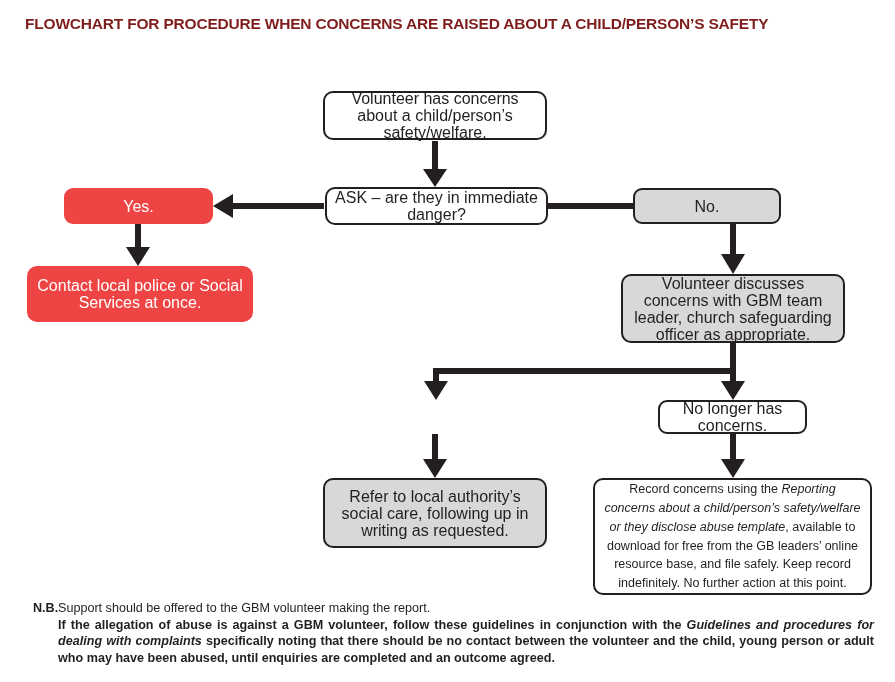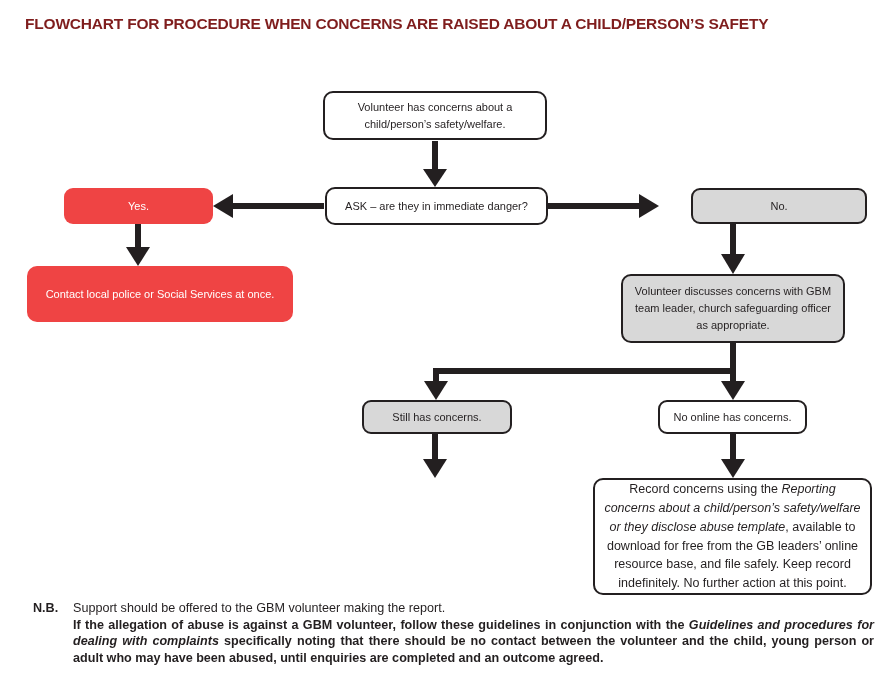--- a/index.html
+++ b/index.html
@@ -29,21 +29,21 @@
   }
   #title span { display: block; }
 
   .flow-box {
     position: absolute;
     box-sizing: border-box;
     display: flex;
     align-items: center;
     justify-content: center;
     text-align: center;
-    font-size: 11px;
+    font-size: 16px;
     line-height: 17px;
     padding: 2px 8px;
   }
   .outlined {
     background: #ffffff;
     border: 2.5px solid #231f20;
     border-radius: 10px;
   }
   .gray {
     background: #d8d8d8;
@@ -51,22 +51,22 @@
   .solid-black {
     background: #ef4444;
     color: #ffffff;
     border: none;
     border-radius: 10px;
   }
 
   #box-start      { left: 323px; top: 91px;  width: 224px; height: 49px; }
   #box-ask        { left: 325px; top: 187px; width: 223px; height: 38px; align-items: center; }
   #box-yes        { left: 64px;  top: 188px; width: 149px; height: 36px; border-radius: 9px; }
-  #box-no         { left: 691px; top: 188px; width: 176px; height: 36px; border-radius: 9px; }
-  #box-contact    { left: 27px;  top: 266px; width: 266px; height: 56px; }
+  #box-no         { left: 633px; top: 188px; width: 148px; height: 36px; border-radius: 9px; }
+  #box-contact    { left: 27px;  top: 266px; width: 226px; height: 56px; }
   #box-discuss    { left: 621px; top: 274px; width: 224px; height: 69px; }
   #box-still      { left: 362px; top: 400px; width: 150px; height: 34px; border-radius: 9px; }
   #box-nolonger   { left: 658px; top: 400px; width: 149px; height: 34px; border-radius: 9px; }
   #box-refer      { left: 323px; top: 478px; width: 224px; height: 70px; }
   #box-record     { left: 593px; top: 478px; width: 279px; height: 117px;
                     font-size: 12.5px; line-height: 18.8px; padding: 4px 9px; }
   .it { font-style: italic; }
 
   #connectors {
     position: absolute;
@@ -86,21 +86,21 @@
     font-size: 12.6px;
     line-height: 16.6px;
   }
   #nb-label {
     position: absolute;
     left: 0;
     top: 0;
     font-weight: bold;
     margin-left: 8px;
   }
-  #nb-body { margin-left: 48px; }
+  #nb-body { margin-left: 33px; }
   #nb-line1 { display: block; }
   #nb-para2 {
     margin: 0;
     text-align: justify;
     font-weight: bold;
   }
 </style>
 </head>
 <body>
 
@@ -165,28 +165,28 @@
   </div>
 
   <div id="box-contact" class="flow-box solid-black">
     <span>Contact local police or Social Services at once.</span>
   </div>
 
   <div id="box-discuss" class="flow-box outlined gray">
     <span>Volunteer discusses concerns with GBM team leader, church safeguarding officer as appropriate.</span>
   </div>
 
-  <div id="box-still" class="flow-box outlined gray">
-    <span>Still has concerns.</span>
+
+  <div id="box-nolonger" class="flow-box outlined">
+    <span>No longer has concerns.</span>
   </div>
 
-  <div id="box-nolonger" class="flow-box outlined">
-    <span>No online has concerns.</span>
+  <div id="box-refer" class="flow-box outlined gray">
+    <span>Refer to local authority’s social care, following up in writing as requested.</span>
   </div>
-
 
   <div id="box-record" class="flow-box outlined">
     <span><span>Record concerns using the </span><span class="it">Reporting concerns about a child/person’s safety/welfare or they disclose abuse template</span><span>, available to download for free from the GB leaders’ online resource base, and file safely. Keep record indefinitely. No further action at this point.</span></span>
   </div>
 
   <div id="nb-note">
     <span id="nb-label">N.B.</span>
     <div id="nb-body">
       <span id="nb-line1">Support should be offered to the GBM volunteer making the report.</span>
       <p id="nb-para2"><span>If the allegation of abuse is against a GBM volunteer, follow these guidelines in conjunction with the </span><span class="it">Guidelines and procedures for dealing with complaints</span><span> specifically noting that there should be no contact between the volunteer and the child, young person or adult who may have been abused, until enquiries are completed and an outcome agreed.</span></p>

